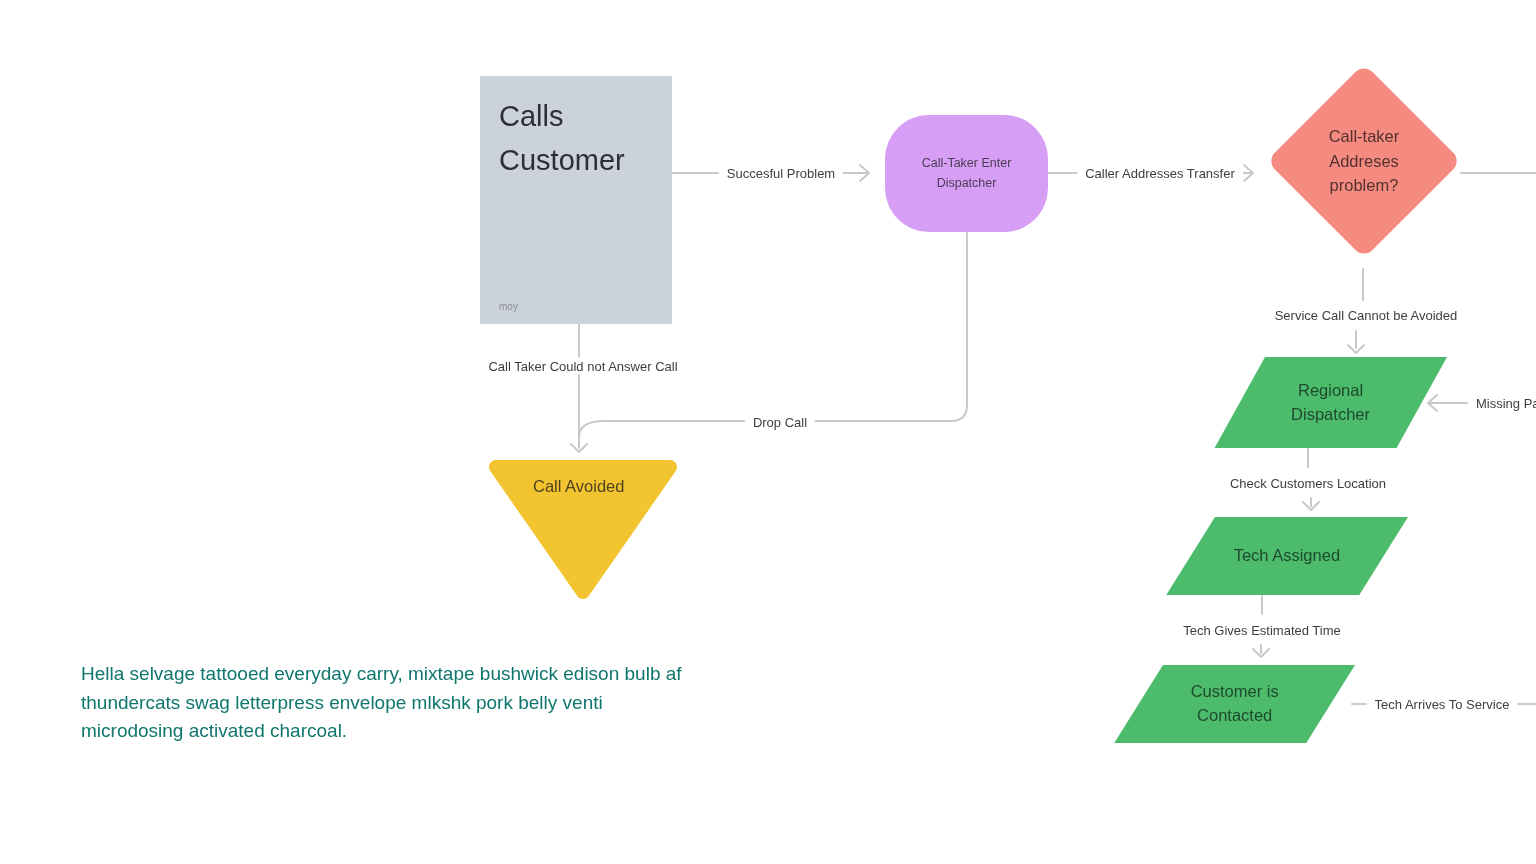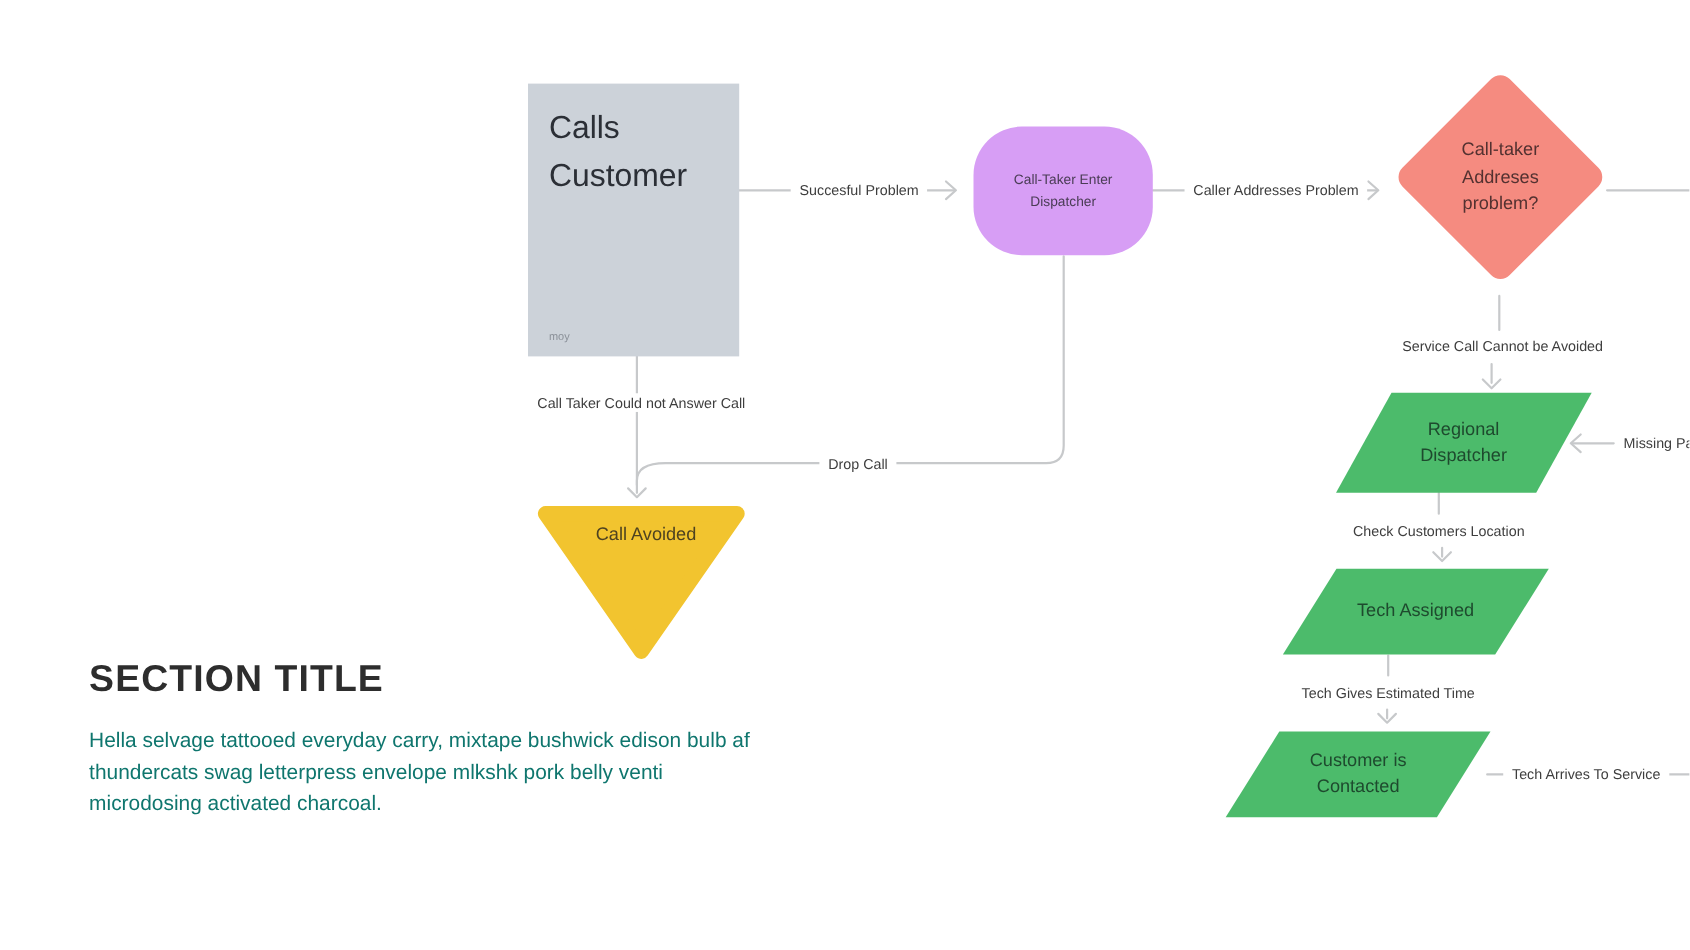--- a/index.html
+++ b/index.html
@@ -20,21 +20,21 @@
   .diamond-wrap{display:flex;align-items:center;justify-content:center;}
   .diamond-shape{position:absolute;left:50%;top:50%;width:138px;height:138px;margin:-69px 0 0 -69px;
     background:#F58B80;border-radius:12px;transform:rotate(45deg);}
   .diamond-label{position:relative;z-index:2;font-size:16.5px;line-height:1.5;font-weight:500;color:#533130;text-align:center;width:112px;}
   
   .para-node{background:#4CBB6B;transform-origin:0 0;display:flex;align-items:center;justify-content:center;}
   .skew29{transform:skewX(-29deg);} .unskew29{transform:skewX(29deg);}
   .skew32{transform:skewX(-32deg);} .unskew32{transform:skewX(32deg);}
   .para-label{font-size:16.5px;line-height:1.45;font-weight:500;color:#1E4A2E;text-align:center;}
   
-  .tri-label{position:absolute;font-size:16.5px;line-height:1.55;font-weight:500;color:#4E4220;text-align:right;}
+  .tri-label{position:absolute;font-size:16.5px;line-height:1.55;font-weight:500;color:#4E4220;text-align:left;}
   
   .edge-label{position:absolute;transform:translate(-50%,-50%);white-space:nowrap;
     background:#ffffff;padding:1px 8px;font-size:13px;color:#3E3E3E;}
   .edge-label.left-anchor{transform:translate(0,-50%);padding:1px 0 1px 6px;}
   
   .section-title{position:absolute;left:81px;top:598px;font-size:34px;font-weight:800;
     letter-spacing:1px;color:#2D2D2D;}
   .section-body{position:absolute;left:81px;top:660px;width:606px;font-size:19px;
     line-height:28.5px;color:#0f766e;}
 </style>
@@ -102,25 +102,24 @@
     <div class="para-label unskew32">Tech Assigned</div>
   </div>
 
   <div class="node para-node skew32" style="left:1163px;top:665px;width:192px;height:78px;">
     <div class="para-label unskew32" style="width:130px;">Customer is Contacted</div>
   </div>
 
   <div class="tri-label" style="left:533px;top:474px;width:100px;">Call Avoided</div>
 
   <span class="edge-label" style="left:781px;top:173px;">Succesful Problem</span>
-  <span class="edge-label" style="left:1160px;top:173px;">Caller Addresses Problem</span>
+  <span class="edge-label" style="left:1160px;top:173px;">Caller Addresses Transfer</span>
   <span class="edge-label" style="left:1366px;top:315px;">Service Call Cannot be Avoided</span>
   <span class="edge-label" style="left:1308px;top:483px;">Check Customers Location</span>
   <span class="edge-label" style="left:1262px;top:630px;">Tech Gives Estimated Time</span>
   <span class="edge-label" style="left:1442px;top:704px;">Tech Arrives To Service</span>
   <span class="edge-label left-anchor" style="left:1470px;top:403px;">Missing Pa</span>
   <span class="edge-label" style="left:780px;top:422px;">Drop Call</span>
   <span class="edge-label" style="left:583px;top:366px;">Call Taker Could not Answer Call</span>
 
-  <div class="section-title">SECTION TITLE</div>
   <div class="section-body">Hella selvage tattooed everyday carry, mixtape bushwick edison bulb af thundercats swag letterpress envelope mlkshk pork belly venti microdosing activated charcoal.</div>
 
 </div>
 
 </body></html>

